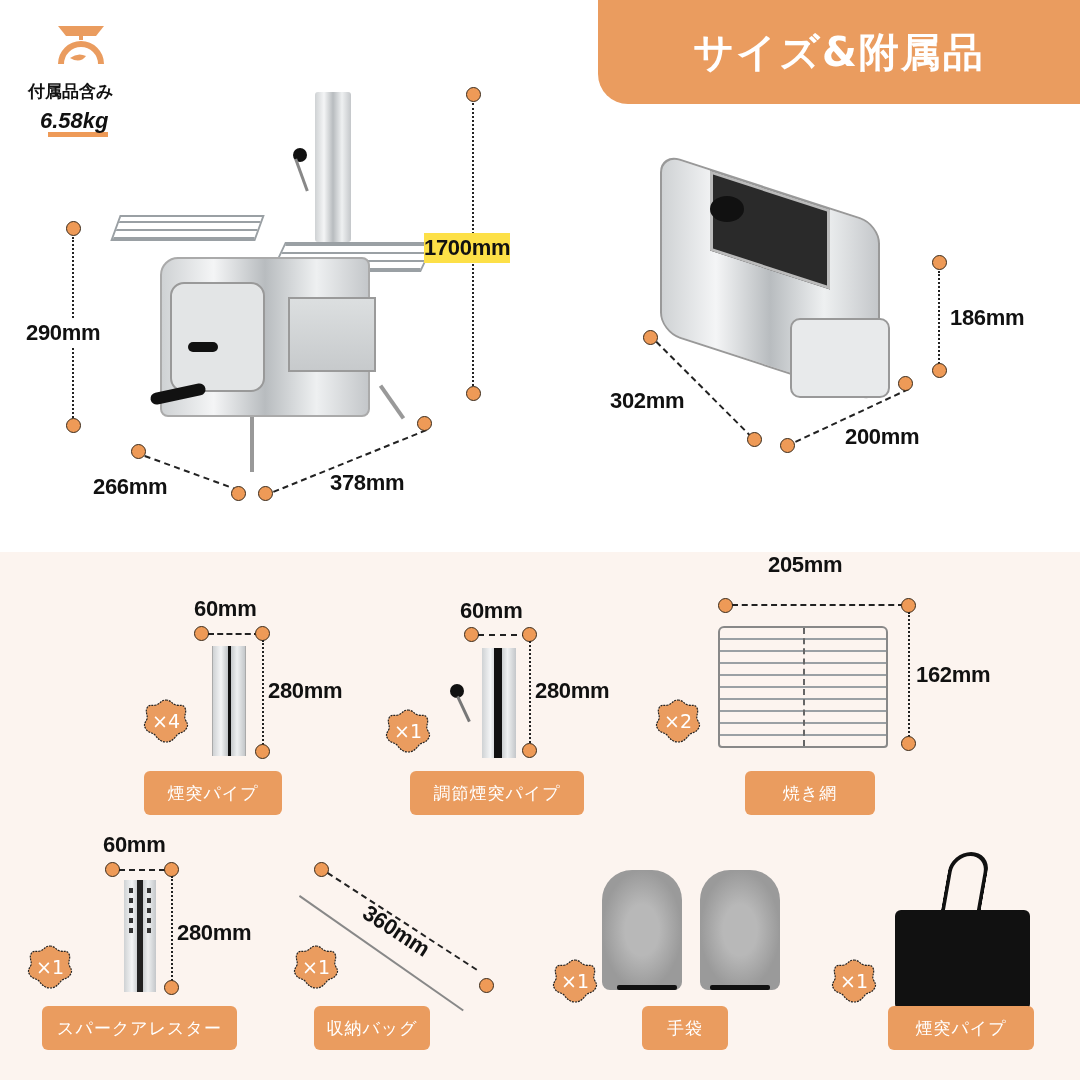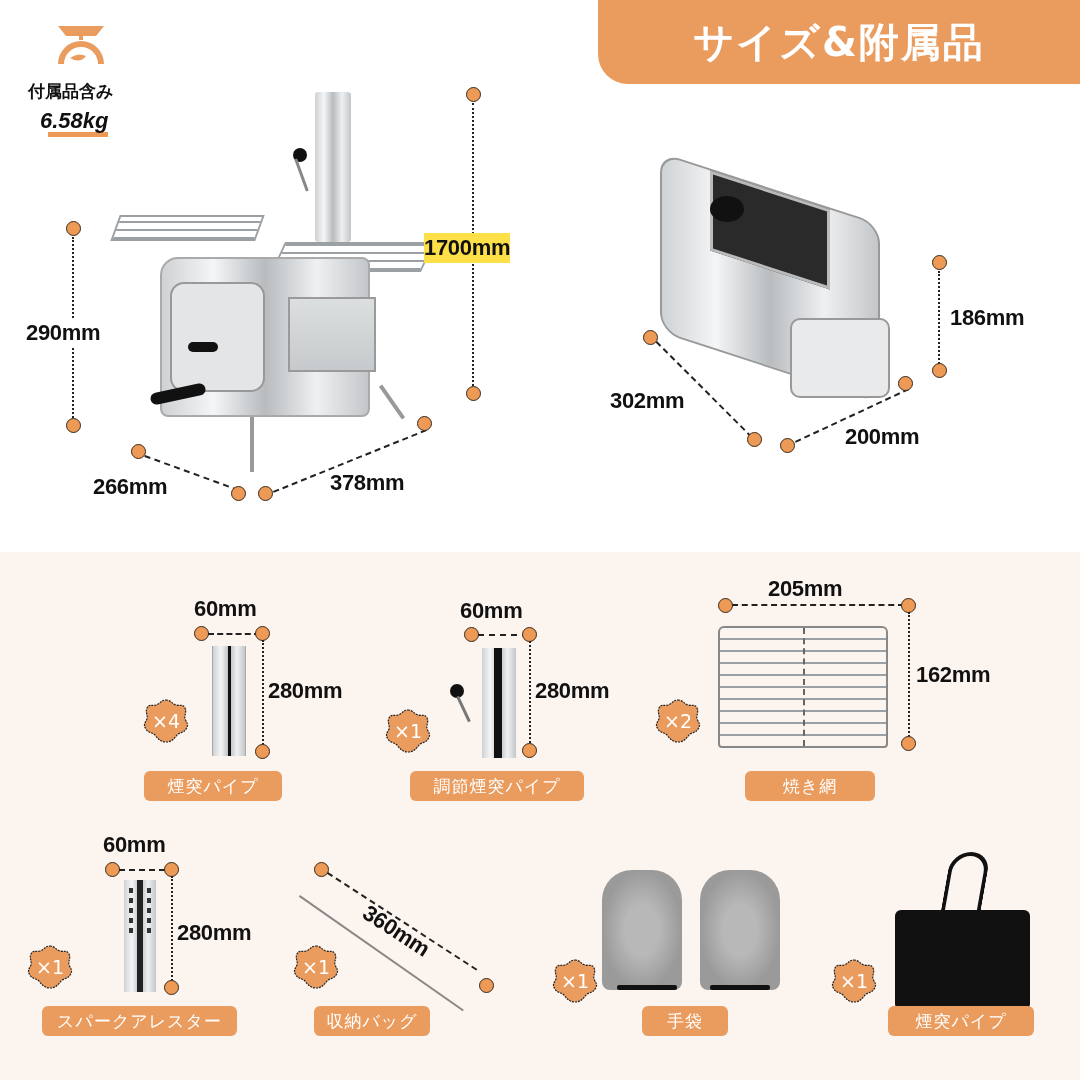--- a/index.html
+++ b/index.html
@@ -7,31 +7,31 @@
   body { position: relative; font-family: "DejaVu Sans", "Liberation Sans", sans-serif; color: #111; }
 
   .abs { position: absolute; }
   .dim { position: absolute; font-family: "Liberation Sans", "DejaVu Sans", sans-serif; font-weight: 700; font-size: 22px; color: #111; white-space: nowrap; letter-spacing: -0.3px; }
   .dot { position: absolute; width: 15px; height: 15px; border-radius: 50%; background: #ee9a57; border: 1.5px solid #3a2a1a; }
   .vline { position: absolute; width: 0; border-left: 2.5px dotted #222; }
   .hline { position: absolute; height: 0; border-top: 2.5px dashed #222; }
   .sline { position: absolute; height: 0; border-top: 2.5px dashed #222; transform-origin: 0 0; }
 
   
-  .banner { position: absolute; left: 598px; top: 0; width: 482px; height: 84px; background: #ea9c5f; border-bottom-left-radius: 30px; display: flex; align-items: center; justify-content: center; }
+  .banner { position: absolute; left: 598px; top: 0; width: 482px; height: 104px; background: #ea9c5f; border-bottom-left-radius: 30px; display: flex; align-items: center; justify-content: center; }
   .banner-text { color: #fff; font-size: 40px; font-weight: 700; letter-spacing: 2px; font-family: "DejaVu Sans", sans-serif; }
 
   
   .weight-label { position: absolute; left: 28px; top: 80px; font-size: 17px; font-weight: 700; }
   .weight-value { position: absolute; left: 40px; top: 108px; font-size: 22px; font-weight: 700; font-style: italic; font-family: "Liberation Sans", sans-serif; }
   .weight-underline { position: absolute; left: 48px; top: 132px; width: 60px; height: 5px; background: #ee9a57; }
 
   
   .lower { position: absolute; left: 0; top: 552px; width: 1080px; height: 528px; background: #fcf4ef; }
-  .label-pill { position: absolute; height: 30px; background: #ea9c5f; border-radius: 6px; color: #fff; font-size: 17px; display: flex; align-items: center; justify-content: center; letter-spacing: 1px; }
+  .label-pill { position: absolute; height: 44px; background: #ea9c5f; border-radius: 6px; color: #fff; font-size: 17px; display: flex; align-items: center; justify-content: center; letter-spacing: 1px; }
 
   .badge { position: absolute; width: 46px; height: 46px; }
   .badge-text { position: absolute; left: 0; top: 0; width: 46px; height: 46px; display: flex; align-items: center; justify-content: center; color: #fff; font-size: 19px; font-family: "DejaVu Sans", sans-serif; }
 
   
   .steel { background: linear-gradient(90deg, #cfd2d4 0%, #f4f5f6 25%, #b8bcbf 50%, #eef0f1 75%, #c4c7ca 100%); }
   .grill { background: repeating-linear-gradient(0deg, #9aa0a4 0px, #9aa0a4 2px, transparent 2px, transparent 8px); border: 2px solid #9aa0a4; }
 </style>
 </head>
 <body>
@@ -149,21 +149,21 @@
 <div class="abs" style="left:450px;top:684px;width:14px;height:14px;border-radius:50%;background:#111;"></div>
 <div class="abs" style="left:462px;top:695px;width:3px;height:28px;background:#777;transform:rotate(-25deg);"></div>
 <div class="badge" style="left:385px;top:708px">
   <svg width="46" height="46" viewBox="0 0 46 46">
       <path d="M23 2 C28 2 29 6 33 7 C37 8 40 6 42 10 C44 14 41 17 42 21 C44 25 46 27 43 31 C41 35 37 34 34 37 C31 41 28 44 23 44 C18 44 15 41 12 37 C9 34 5 35 3 31 C0 27 2 25 4 21 C5 17 2 14 4 10 C6 6 9 8 13 7 C17 6 18 2 23 2 Z" fill="#ea9c5f" stroke="#222" stroke-width="1.2" stroke-dasharray="2 1"></path>
     </svg>
   <span class="badge-text">×1</span>
 </div>
 <div class="label-pill" style="left:410px;top:771px;width:174px">調節煙突パイプ</div>
 
-<div class="dim" style="left:768px;top:576px">205mm</div>
+<div class="dim" style="left:768px;top:552px">205mm</div>
 <div class="dot" style="left:718px;top:598px"></div>
 <div class="hline" style="left:732px;top:604px;width:172px"></div>
 <div class="dot" style="left:901px;top:598px"></div>
 <div class="vline" style="left:908px;top:612px;height:128px"></div>
 <div class="dot" style="left:901px;top:736px"></div>
 <div class="dim" style="left:916px;top:662px">162mm</div>
 <div class="abs" style="left:718px;top:626px;width:170px;height:122px;border:2px solid #888;border-radius:6px 6px 4px 4px;background:repeating-linear-gradient(180deg,transparent 0px,transparent 10px,#9aa0a4 10px,#9aa0a4 12px);">
   <div class="abs" style="left:83px;top:0;width:0;height:118px;border-left:2px dashed #666;"></div>
 </div>
 <div class="badge" style="left:655px;top:698px">

